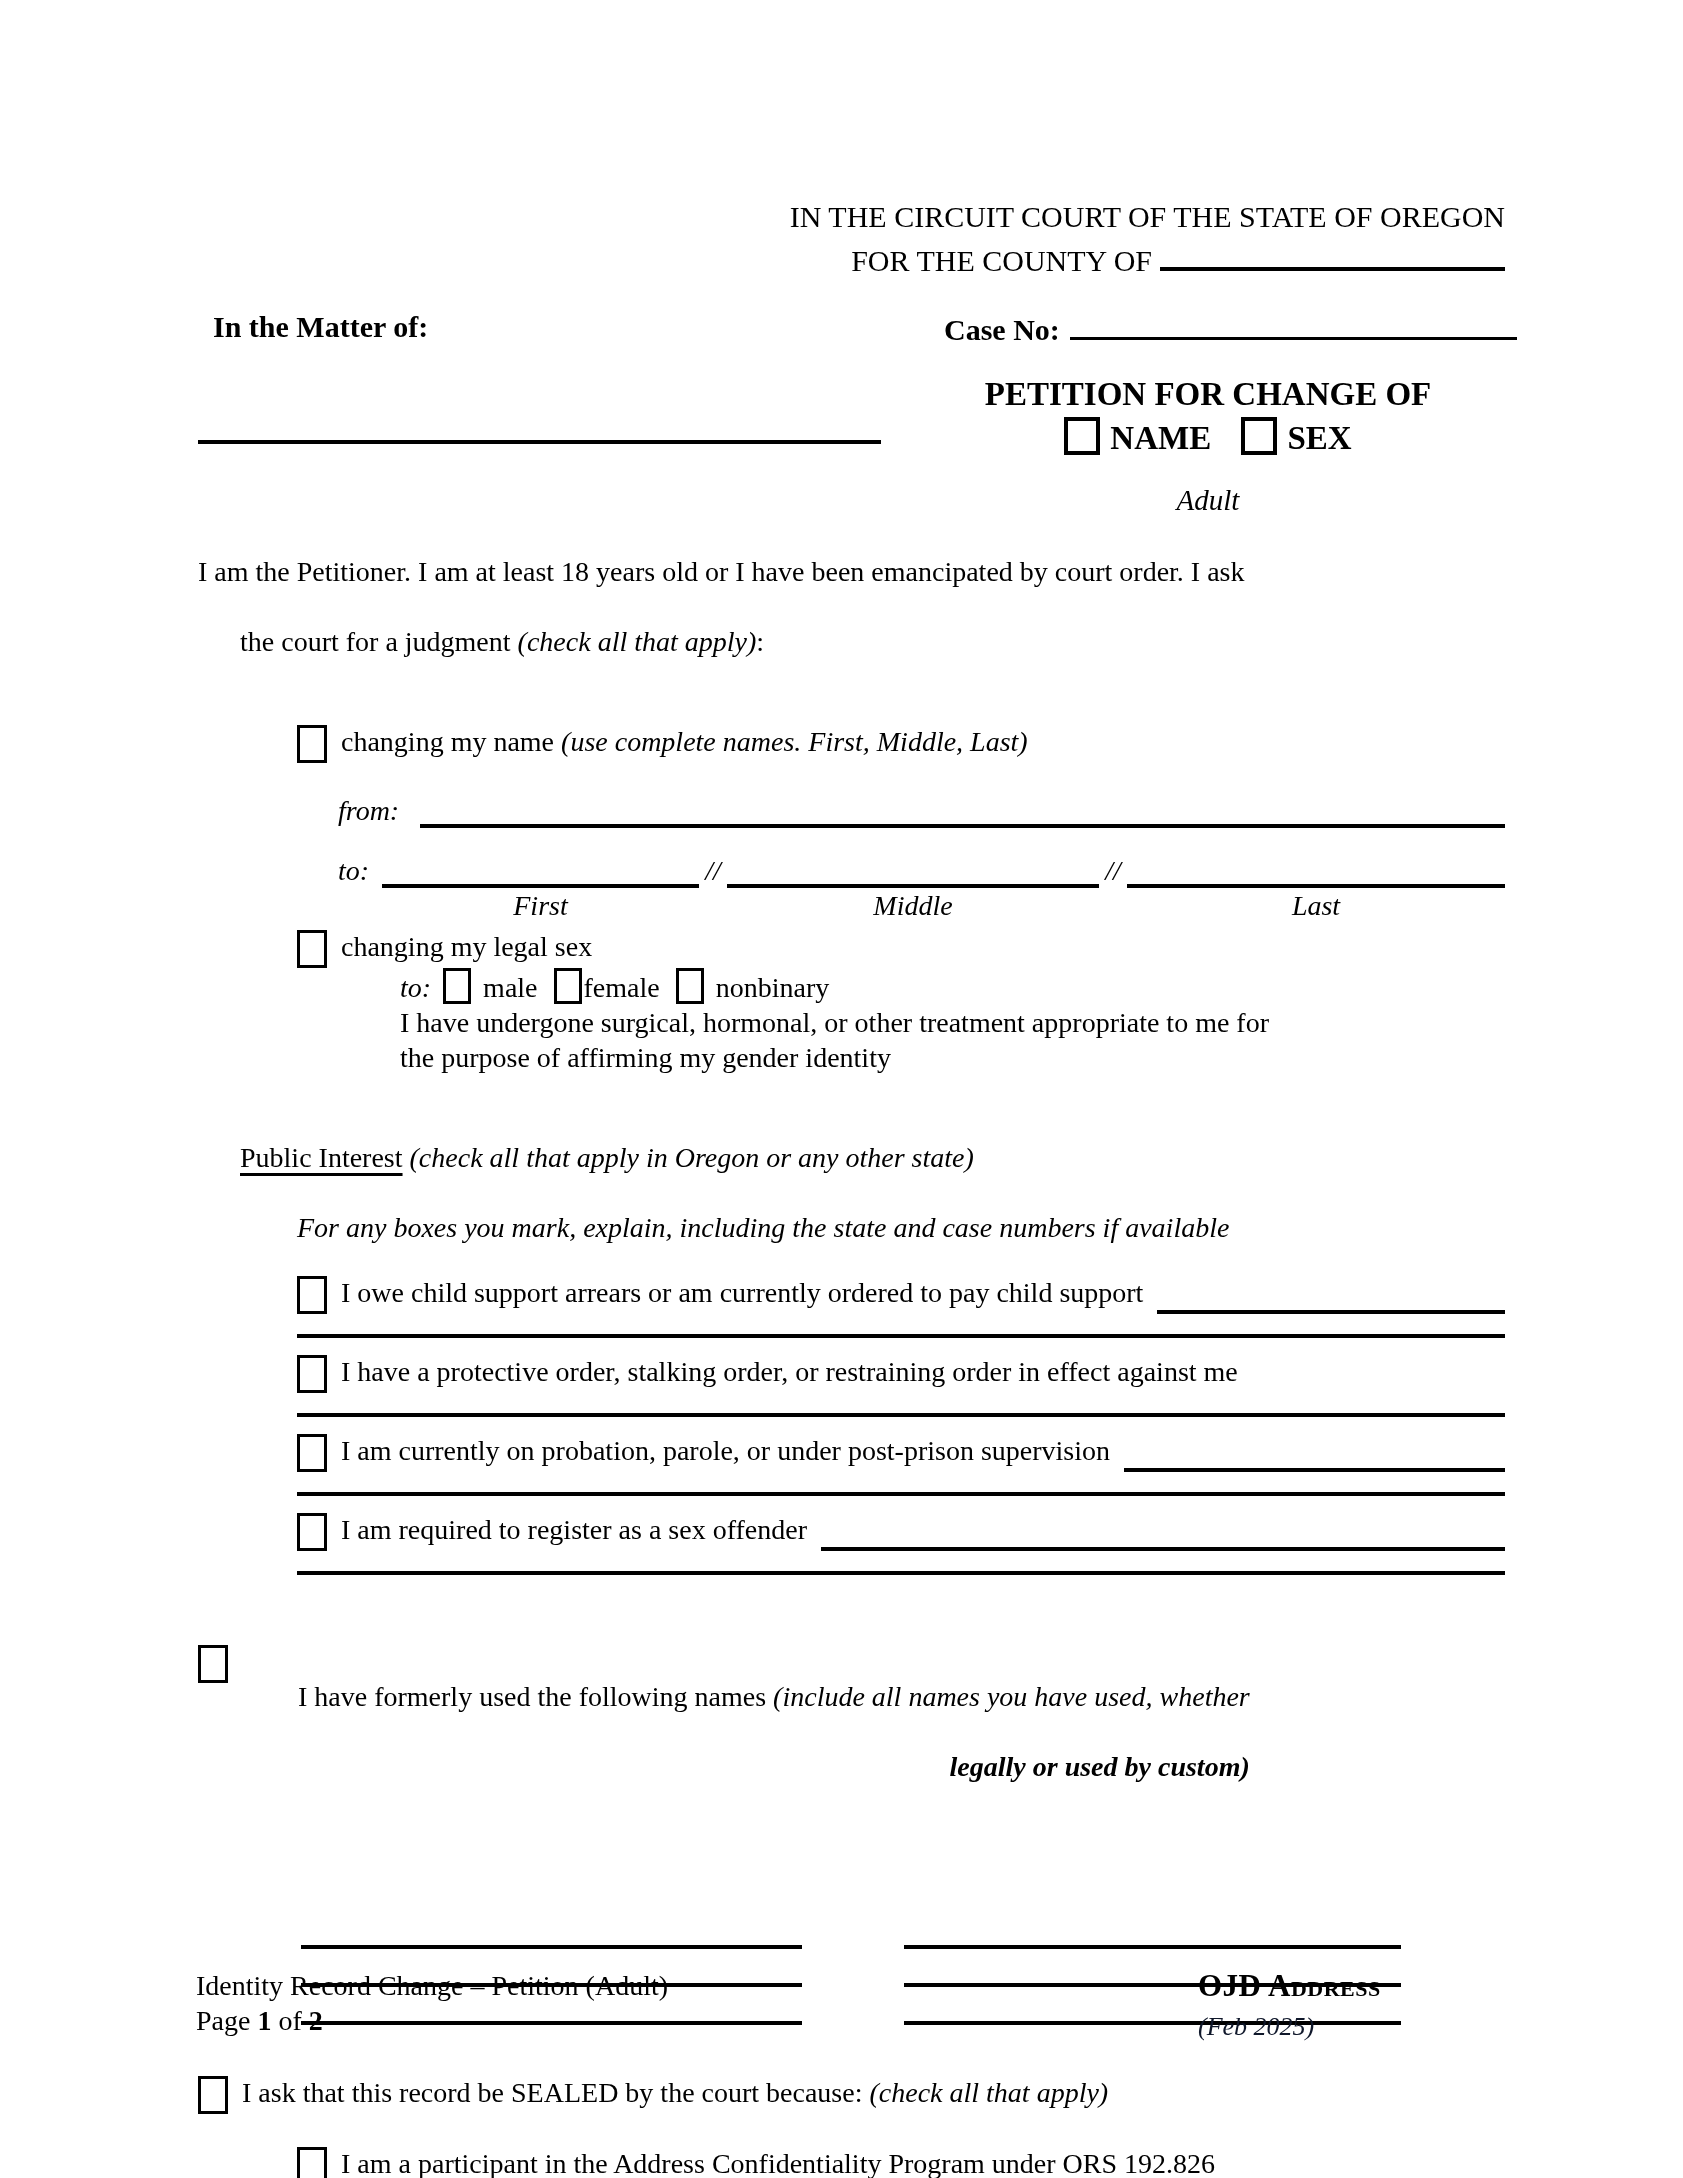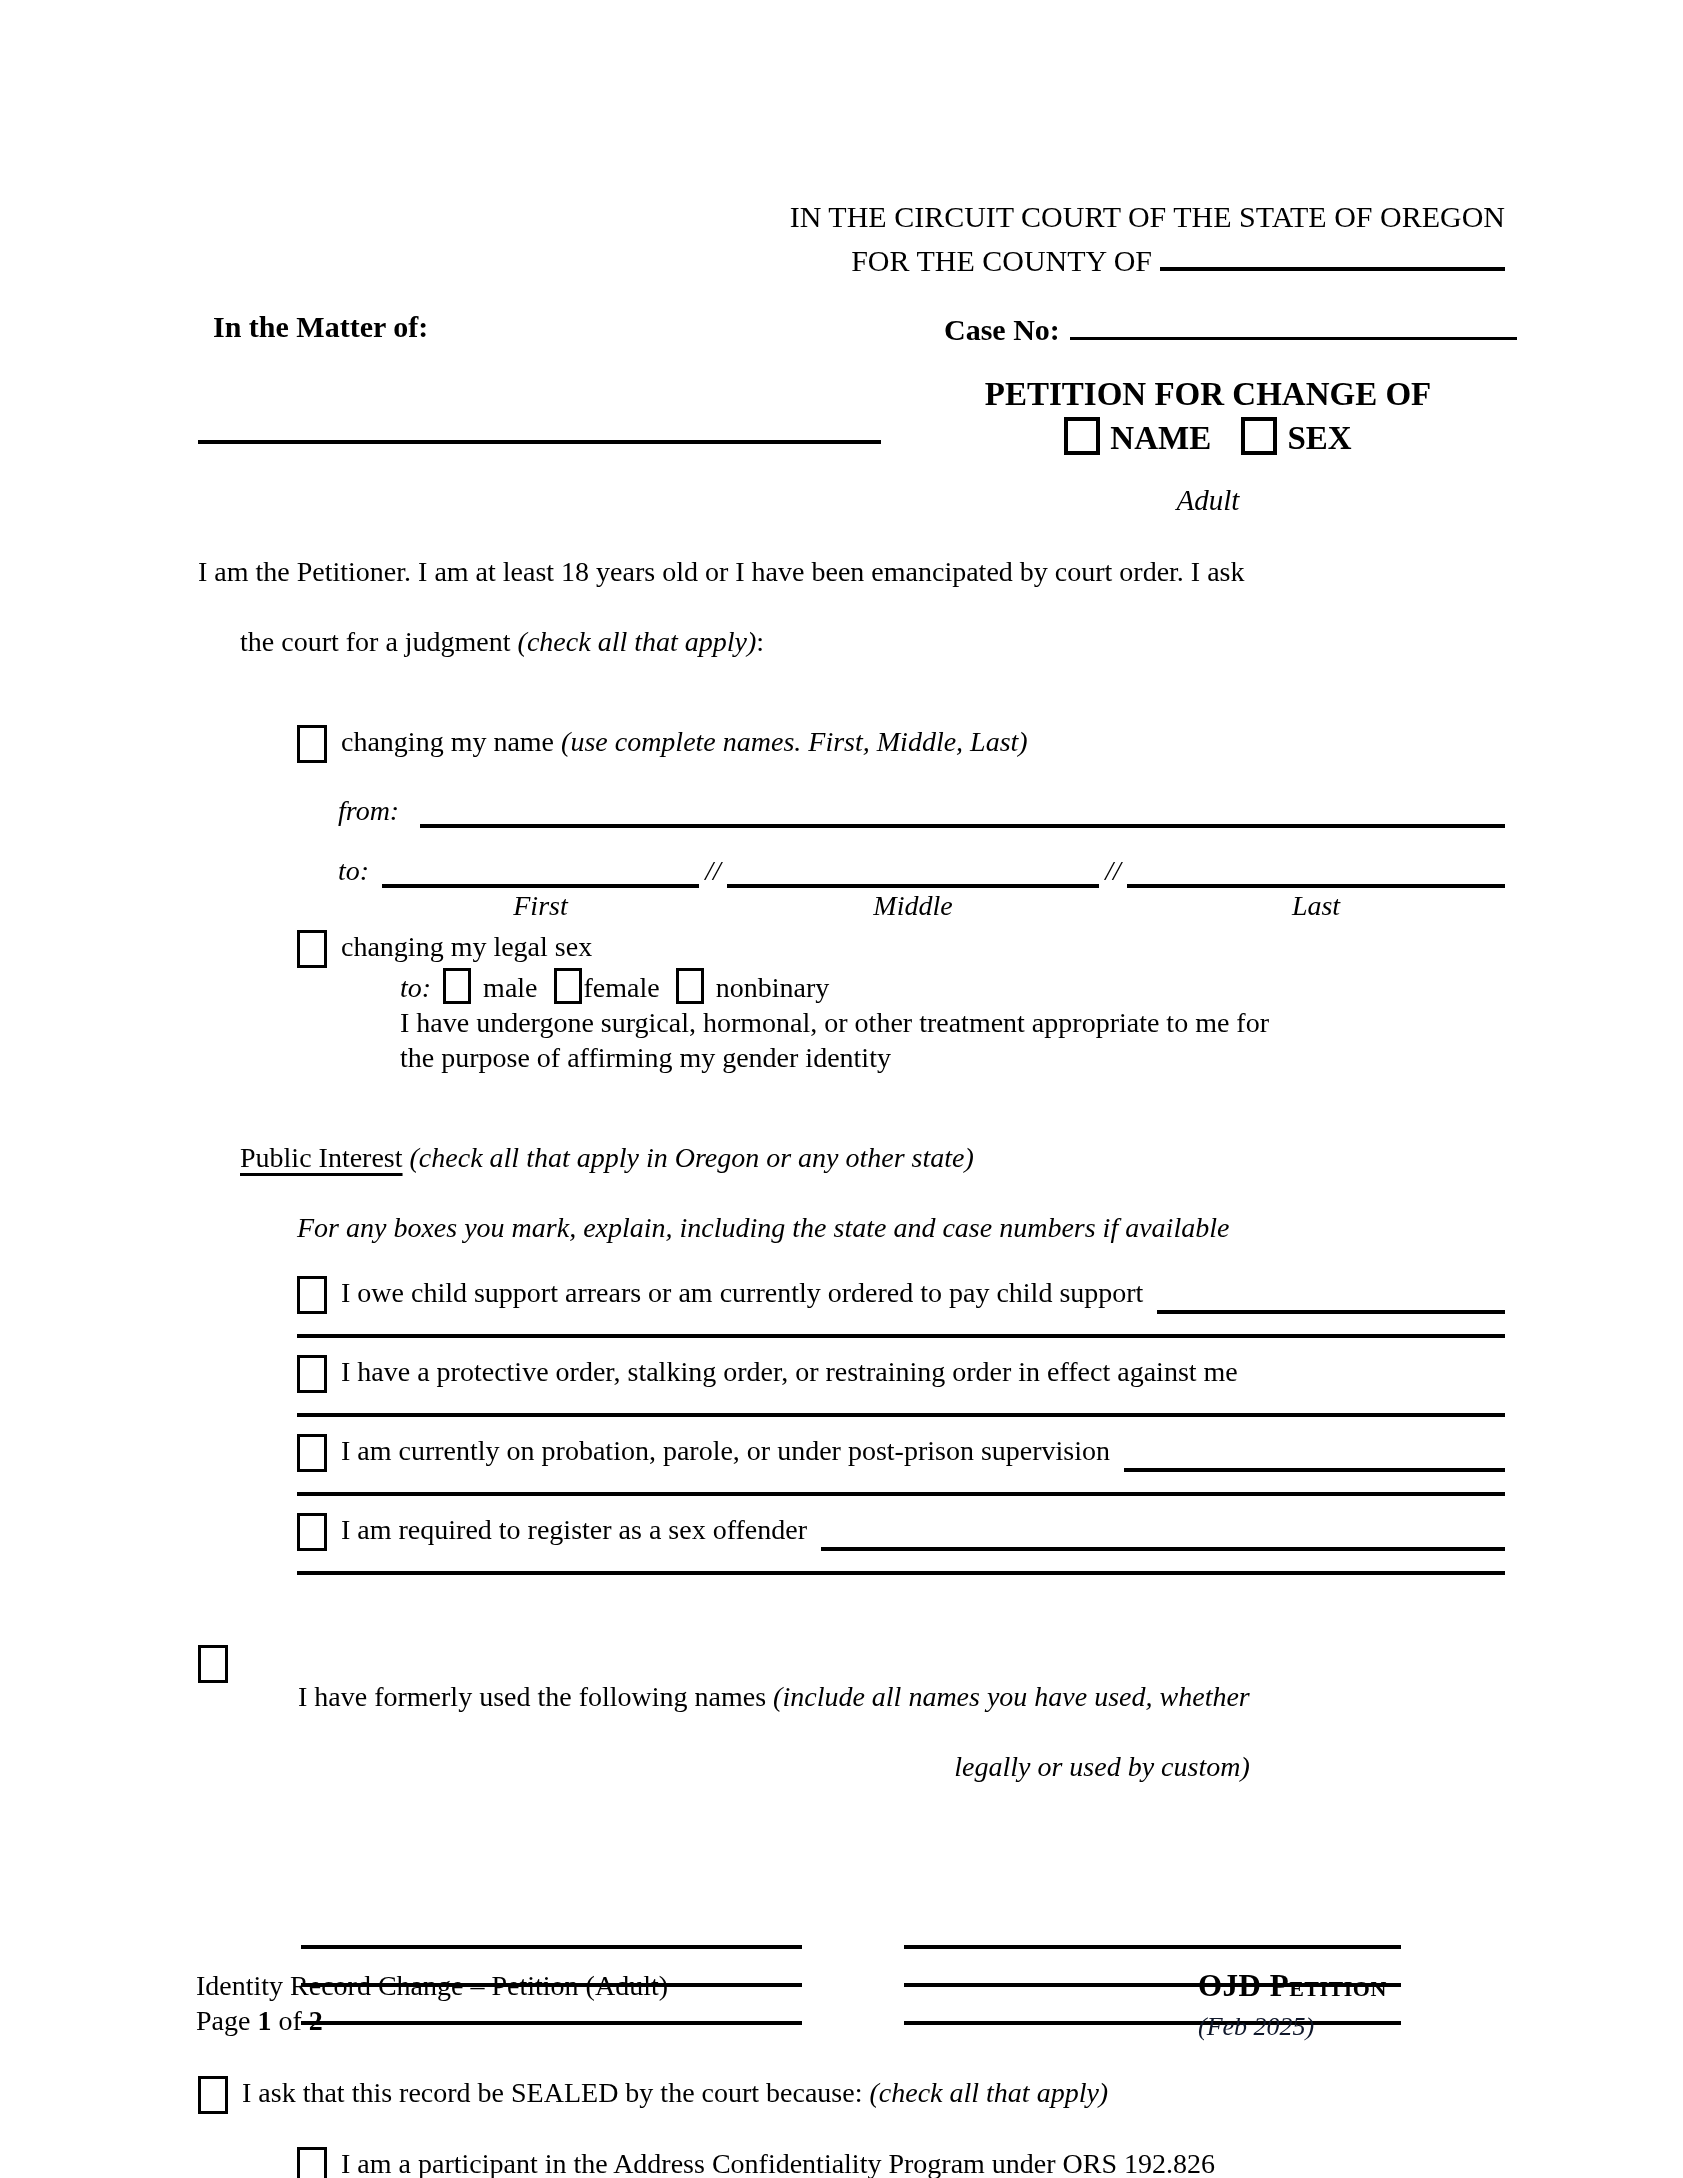--- a/index.html
+++ b/index.html
@@ -97,21 +97,21 @@
 
   .pi-heading { margin-top:30px; white-space:pre-wrap; }
   .pi-title { text-decoration:underline; text-decoration-thickness:3px; text-underline-offset:6px; }
   .pi-instruction { margin-left:99px; font-style:italic; white-space:pre-wrap; }
   .pi-item-row { margin-top:30px; }
   .pi-item-row.follow { margin-top:16px; }
   .ans-line { margin-left:99px; margin-top:20px; border-bottom:4px solid #000; height:0; }
 
   .former-row { margin-top:69px; }
   .hang { display:block; }
-  .former-line2 { margin-left:99px; font-style:italic; }
+  .former-line2 { margin-left:99px; font-style:italic;font-weight:bold; }
 
   .blank-grid { margin-top:57px; }
   .blank-row { display:flex; height:38px; }
   .blank-col1 { flex:none; width:501px; margin-left:103px; border-bottom:4px solid #000; height:34px; }
   .blank-col2 { flex:none; width:497px; margin-left:102px; border-bottom:4px solid #000; height:34px; }
 
   .sealed-row { margin-top:50px; }
   .sealed-sub { margin-top:32px; }
   .sealed-sub2 { margin-top:0; }
 
@@ -265,18 +265,18 @@
 
   </div>
 
   <div class="footer-left">
     <div>Identity Record Change – Petition (Adult)</div>
     <div>
       <span class="pre">Page </span><span class="b">1</span><span class="pre"> of </span><span class="b">2</span>
     </div>
   </div>
   <div class="footer-right">
-    <div class="ojd">OJD Petition</div>
+    <div class="ojd">OJD Address</div>
     <div class="revision">(Feb 2025)</div>
   </div>
 
 </div>
 
 
 </body></html>

